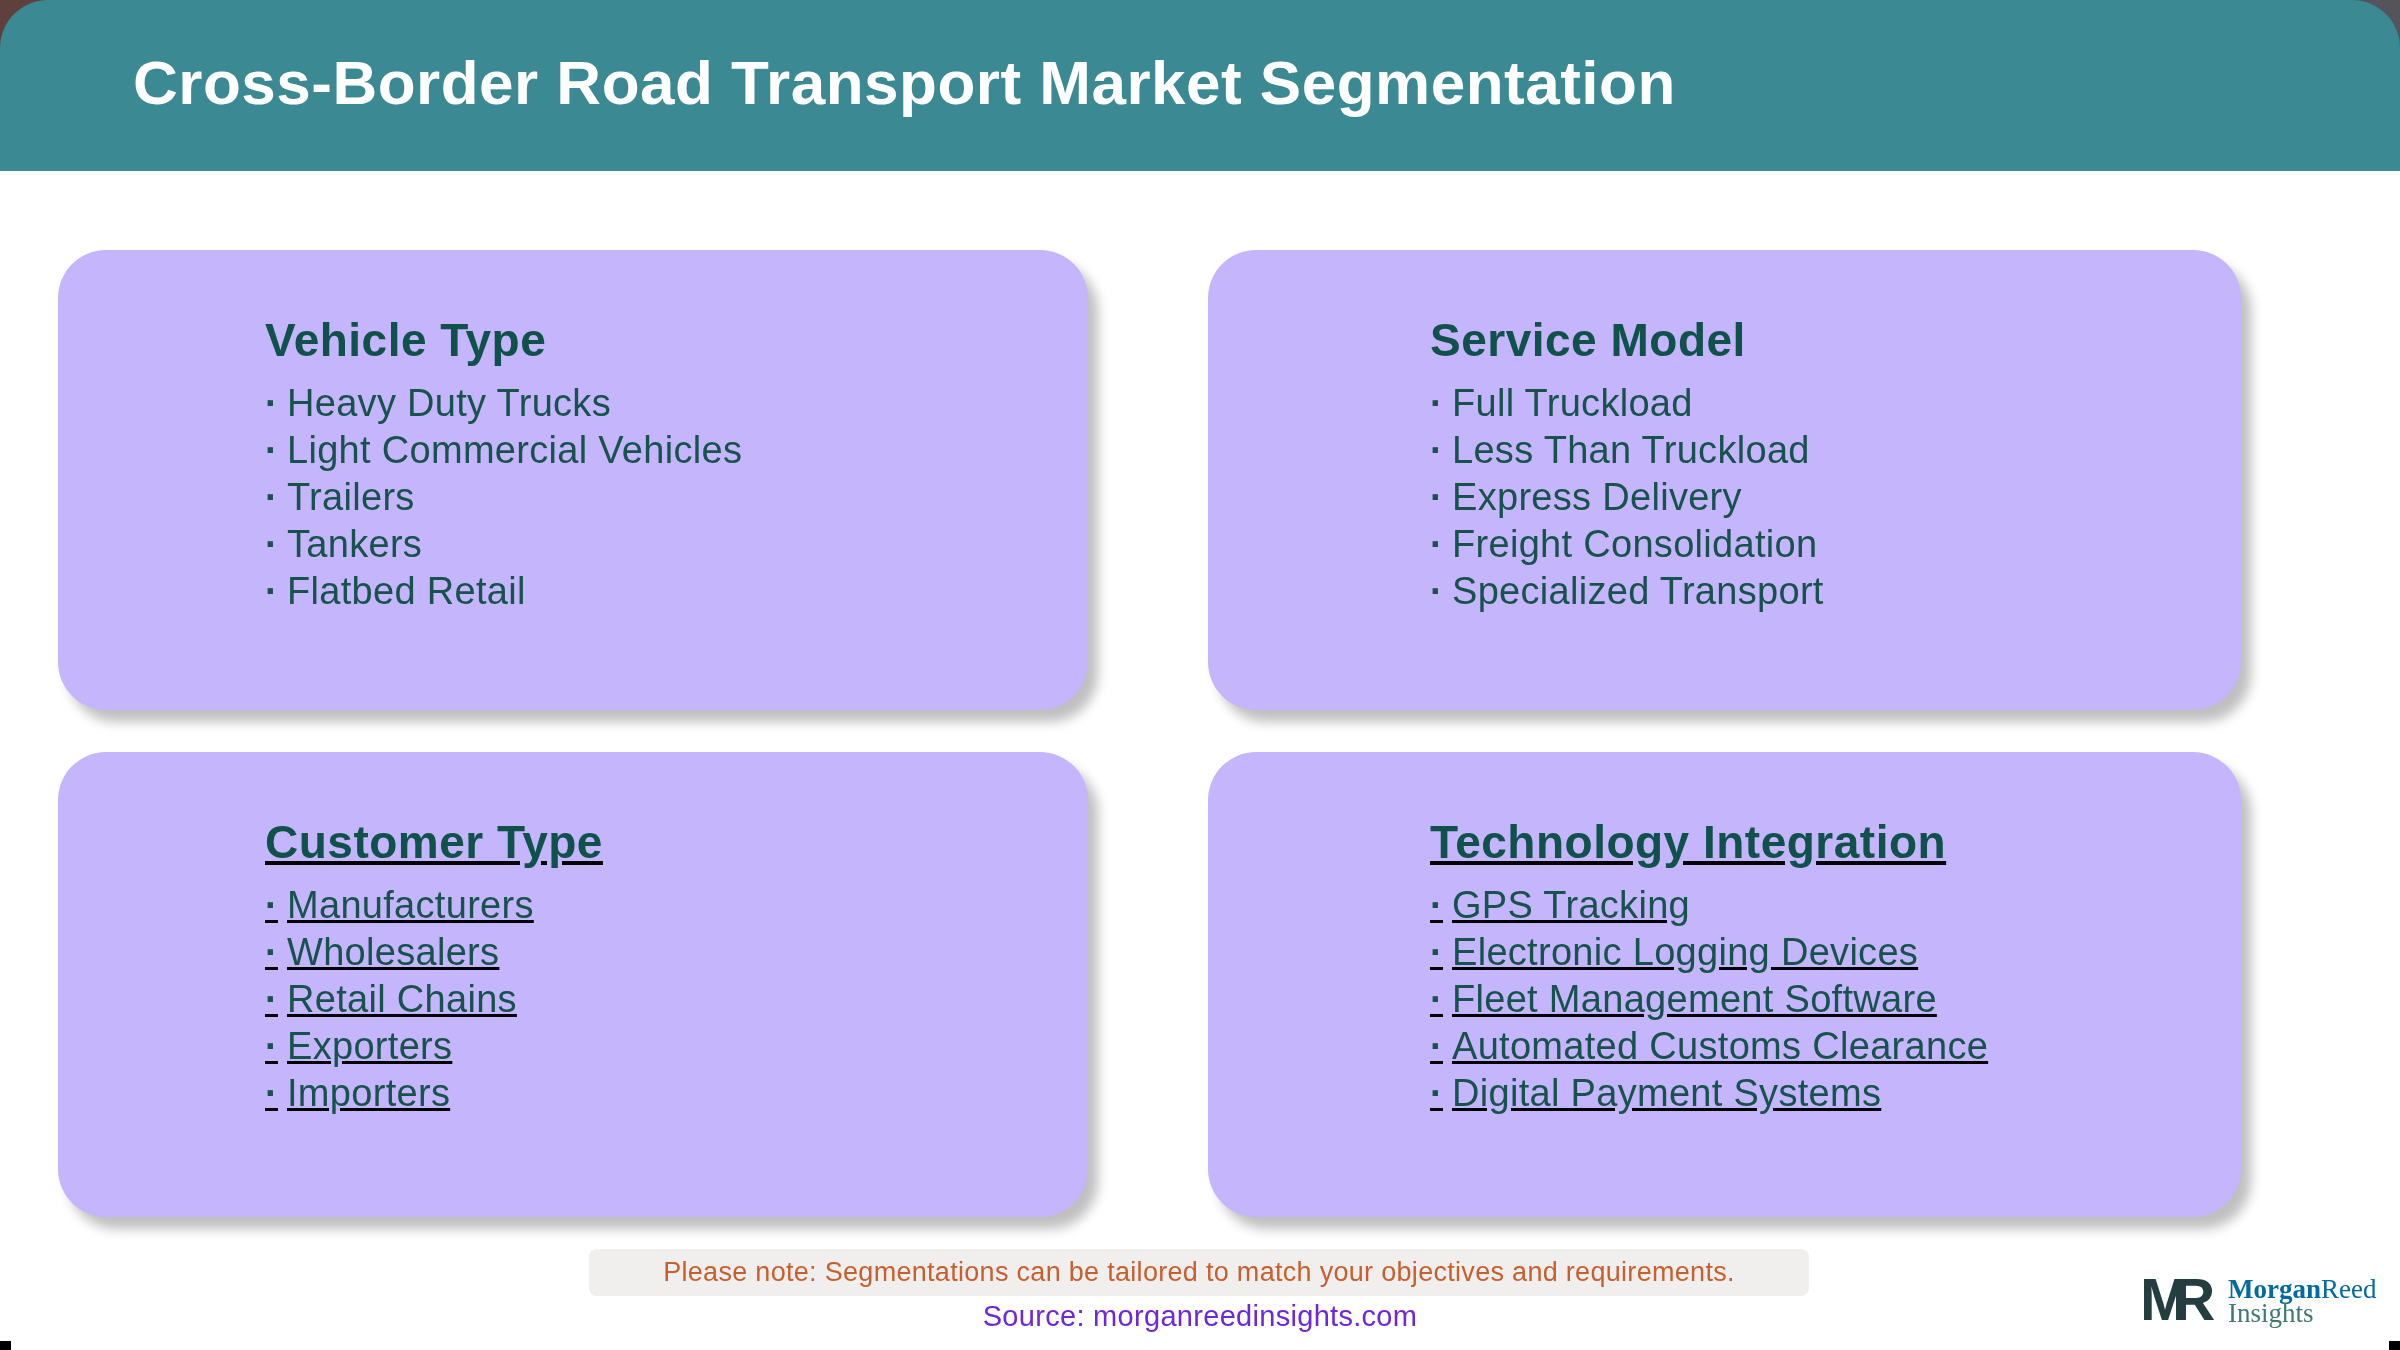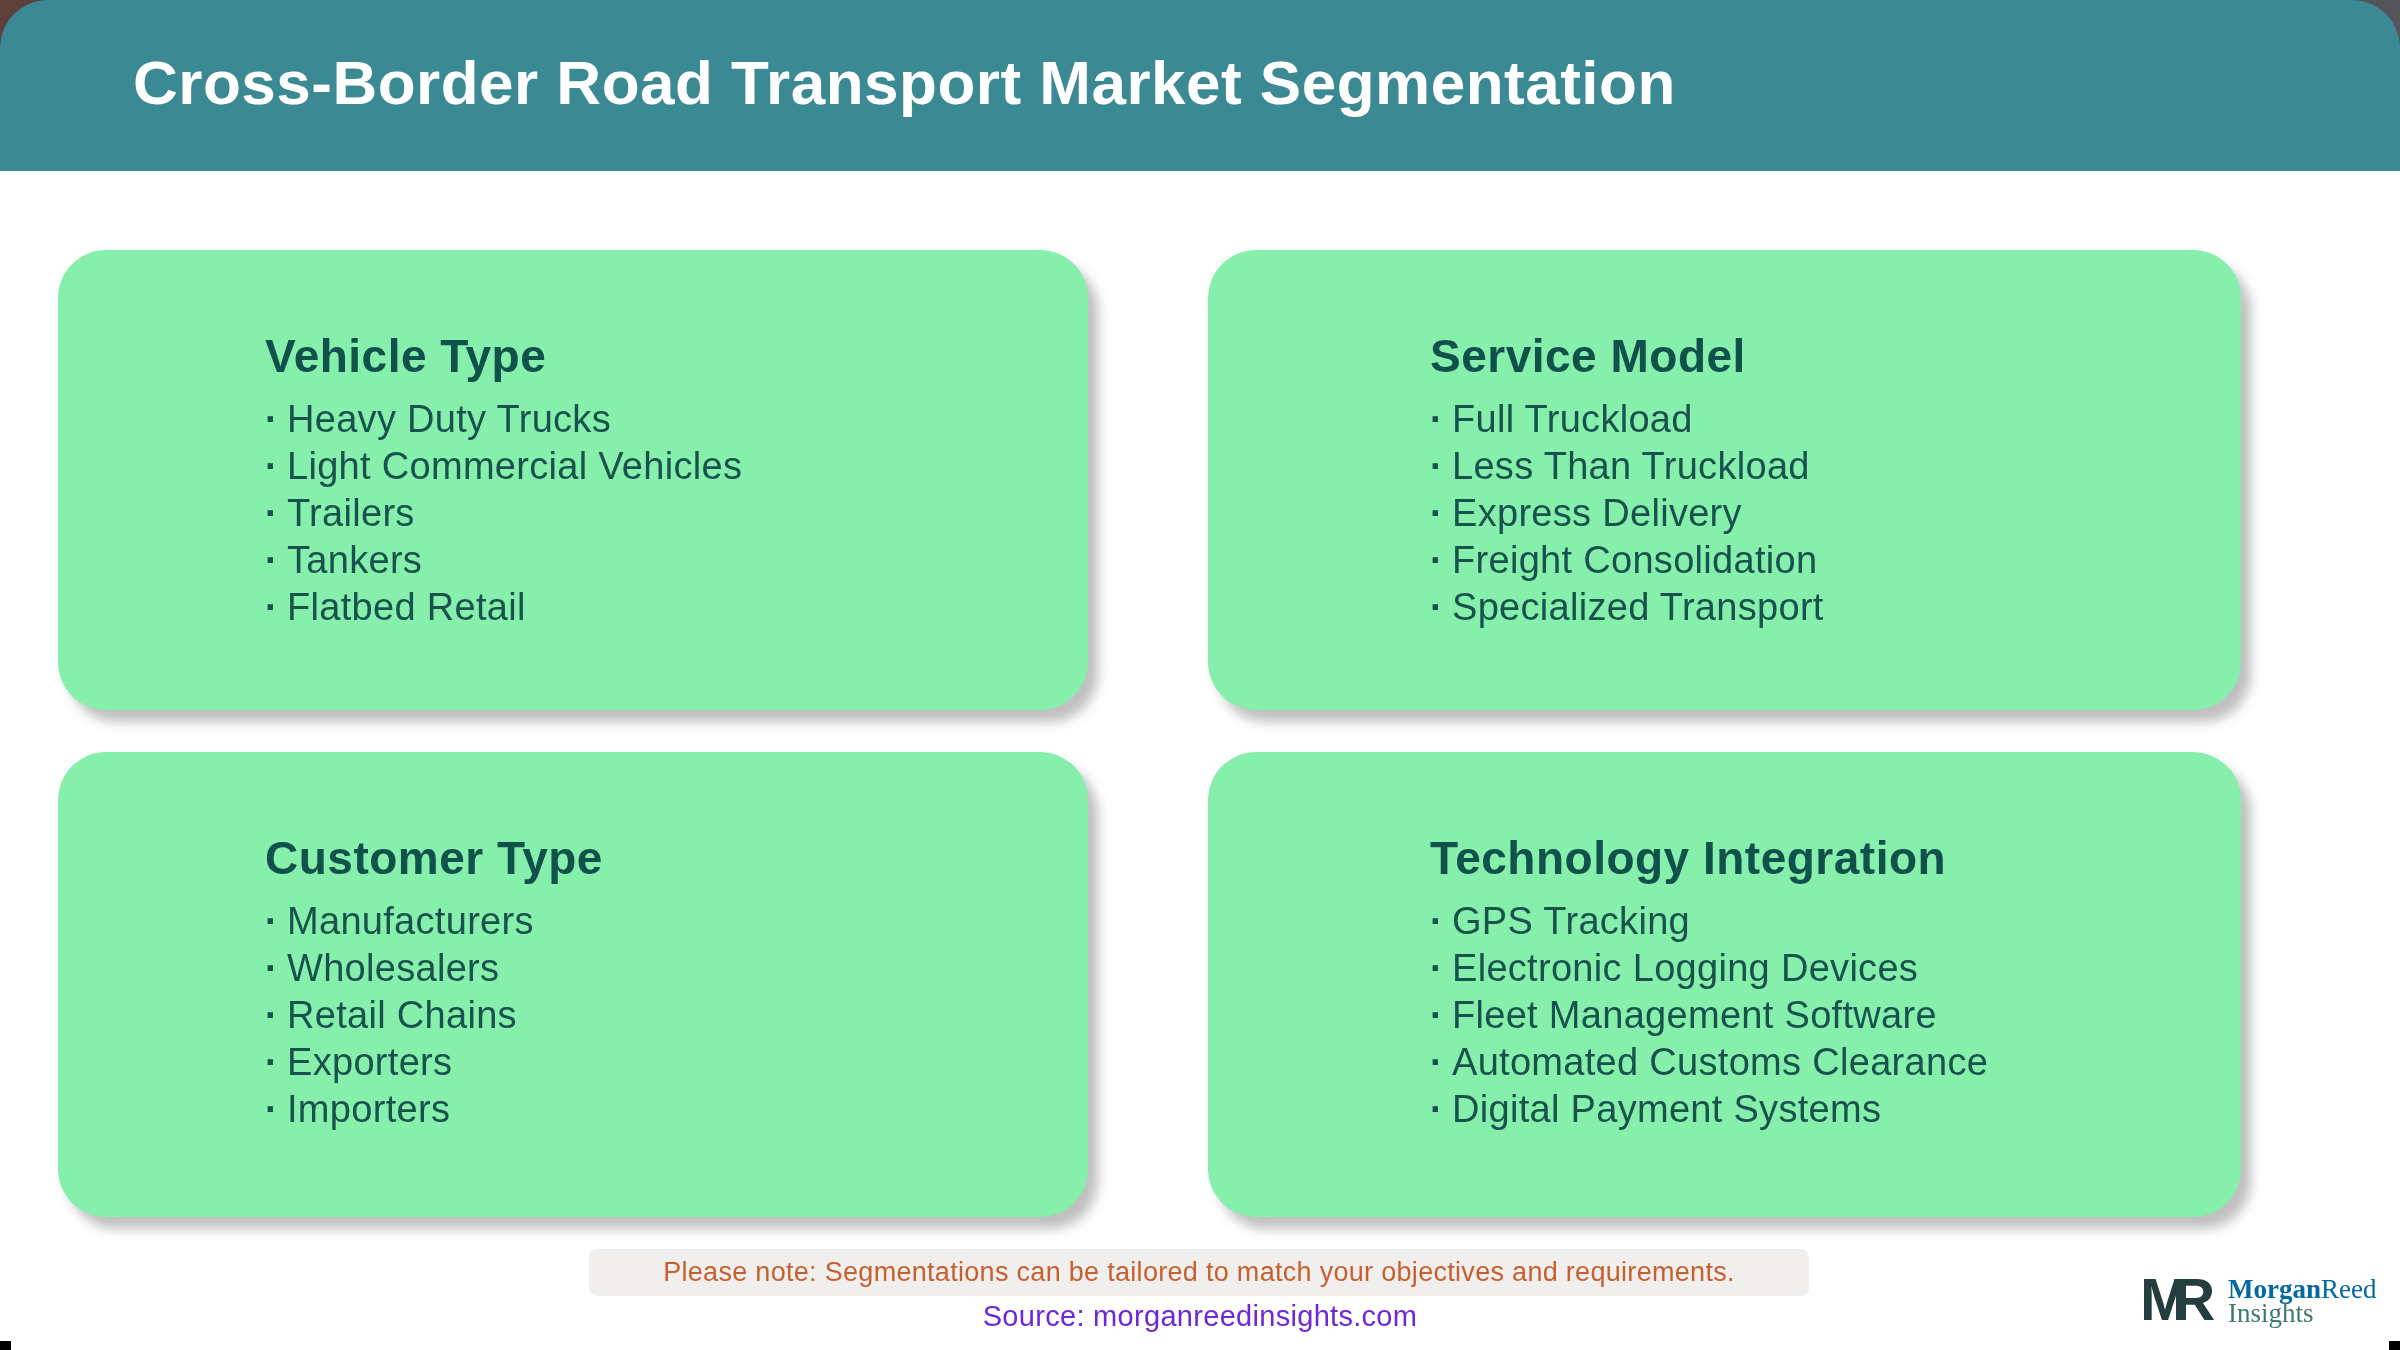--- a/index.html
+++ b/index.html
@@ -33,29 +33,29 @@
     font-size: 62px;
     font-weight: 700;
     color: #ffffff;
     letter-spacing: 0.5px;
     text-align: right;
   }
 
   
   .card {
     position: absolute;
-    background: #86efac;
+    background: #c4b5fd;
     border-radius: 48px;
     box-shadow: 10px 12px 12px rgba(0,0,0,0.25);
     box-sizing: border-box;
-    padding-top: 80px;
+    padding-top: 64px;
     z-index: 1;
   }
   .card.r1 { top: 250px; height: 460px; }
-  .card.r2 { top: 752px; height: 465px; }
+  .card.r2 { top: 752px; height: 465px; text-decoration: underline; }
   .card.c1 { left: 58px;   width: 1030px; padding-left: 207px; padding-right: 40px; }
   .card.c2 { left: 1208px; width: 1033px; padding-left: 222px; padding-right: 40px; }
 
   .card h2 {
     margin: 0;
     font-size: 46px;
     line-height: 52px;
     font-weight: 700;
     color: #10514b;
     letter-spacing: 0.5px;

